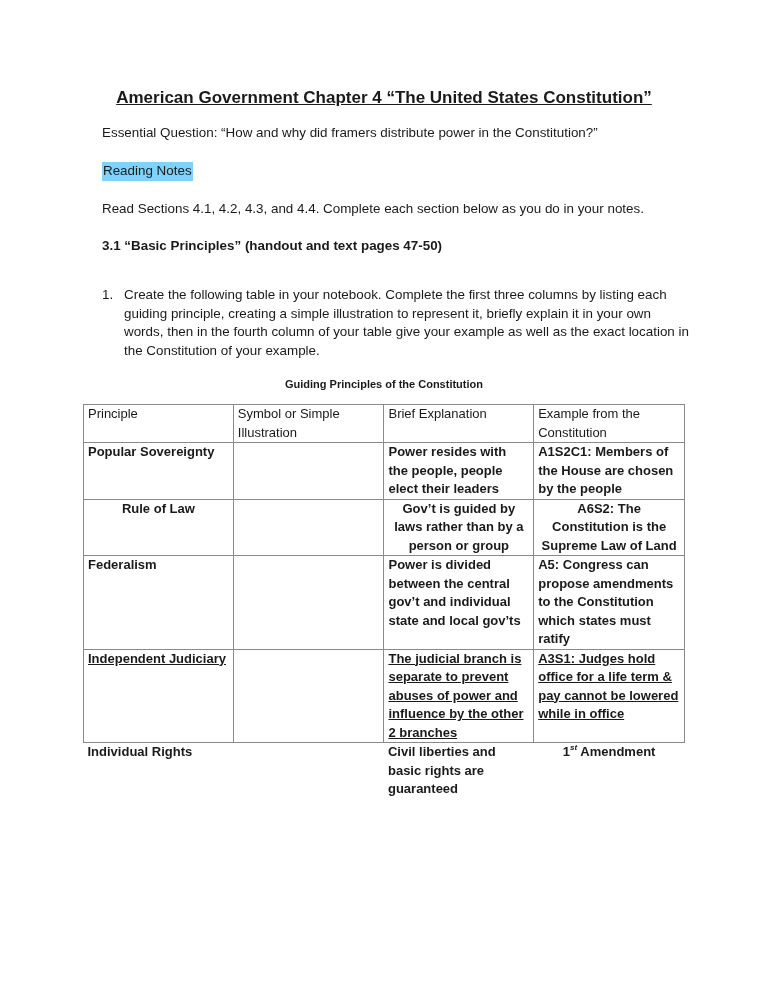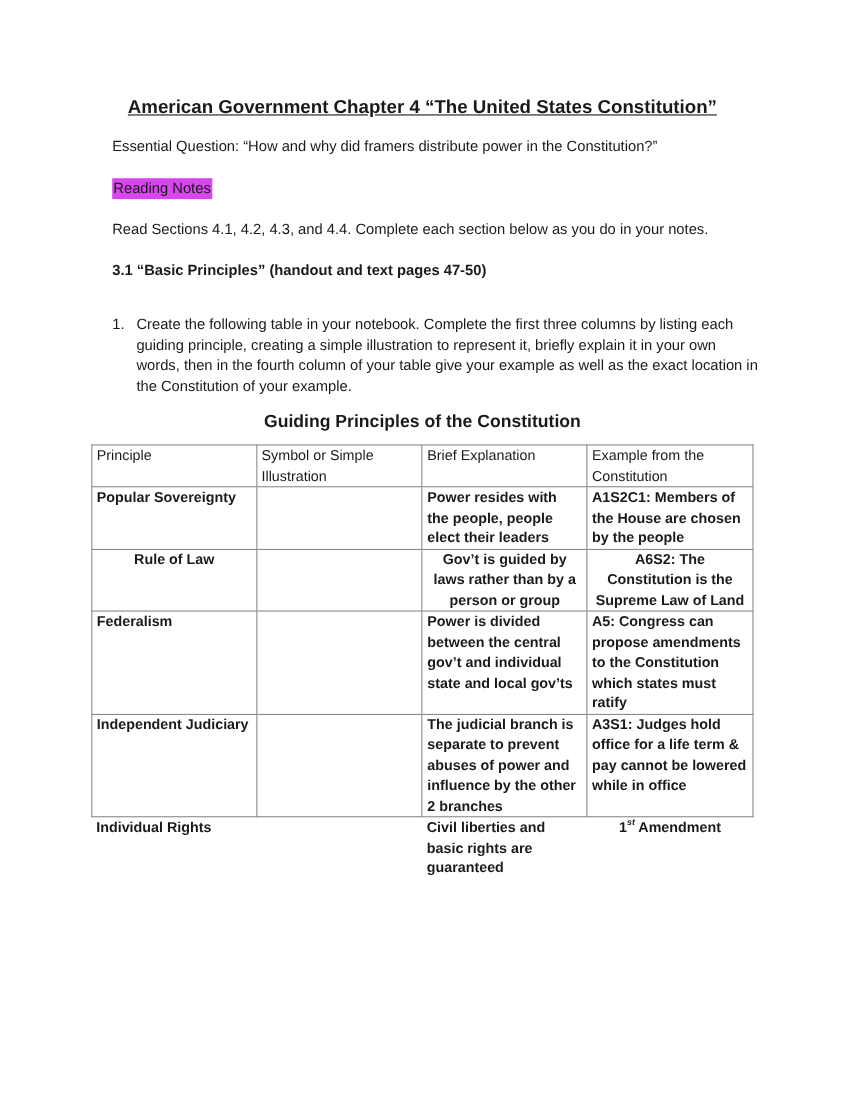--- a/index.html
+++ b/index.html
@@ -19,36 +19,36 @@
     .title {
       left: 0; width: 768px; top: 89px;
       text-align: center;
       font-weight: bold;
       text-decoration: underline;
       font-size: 17px;
     }
     .essential { left: 102px; top: 124px; }
     .reading-notes {
       left: 102px; top: 162px;
-      background: #d946ef;
+      background: #7dd3fc;
       padding: 0 1px;
     }
     .read-sections { left: 102px; top: 200px; }
     .section-heading { left: 102px; top: 237px; font-weight: bold; }
     .instruction {
       left: 102px; top: 286px; width: 590px;
       display: flex;
     }
     .instruction .num { width: 22px; flex: none; }
     .instruction .text { flex: 1; }
     .table-caption {
       left: 0; width: 768px; top: 375px;
       text-align: center;
       font-weight: bold;
-      font-size: 16px;
+      font-size: 11px;
     }
     table.principles {
       position: absolute;
       left: 83px; top: 404px;
       width: 602px;
       border-collapse: collapse;
     }
     table.principles td {
       border: 1.5px solid #8a8a8a;
       vertical-align: top;
@@ -59,21 +59,21 @@
     table.principles td.c1 { width: 150px; }
     table.principles td.c2 { width: 151px; }
     table.principles td.c3 { width: 150px; }
     table.principles td.c4 { width: 151px; }
     table.principles tr.header td { font-weight: normal; height: 38px; }
     table.principles tr.body td { font-weight: bold; }
     table.principles tr.r1 td { height: 56px; }
     table.principles tr.r2 td { height: 55px; text-align: center; }
     table.principles tr.r3 td { height: 92px; }
     table.principles tr.r4 td { height: 93px; }
-    table.principles tr.r5 td { height: 93px; }
+    table.principles tr.r5 td { height: 93px; text-decoration: underline; }
     table.principles tr.last td {
       border: none;
       height: 40px;
     }
     .ord sup { font-size: 8px; vertical-align: top; line-height: 10px; font-style: italic; }
     .center { text-align: center; }
   </style>
 </head>
 <body>
 

